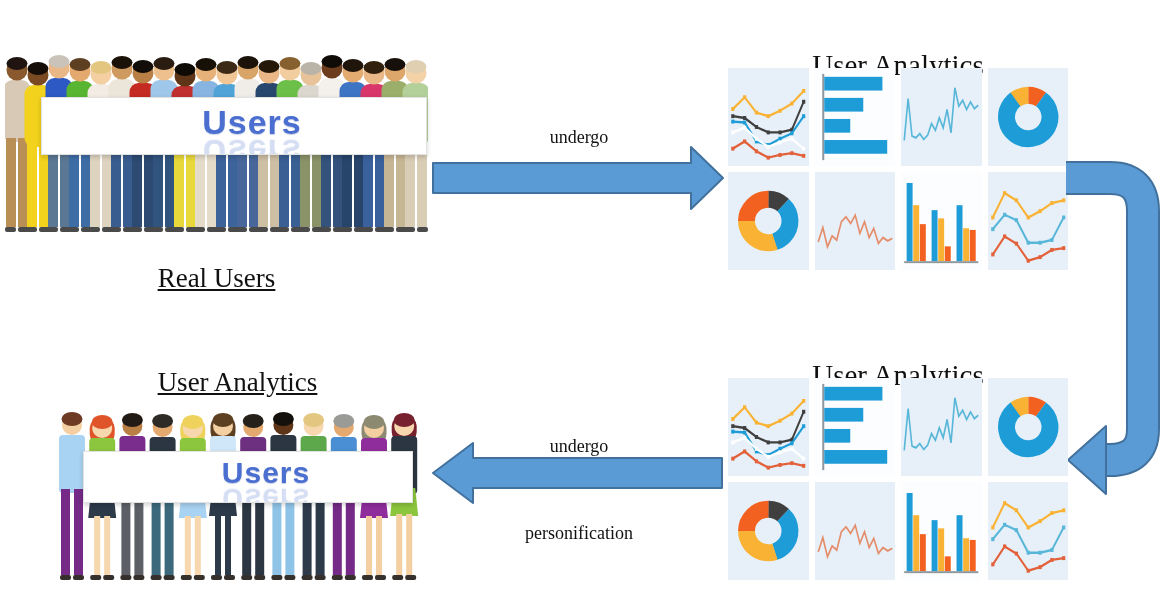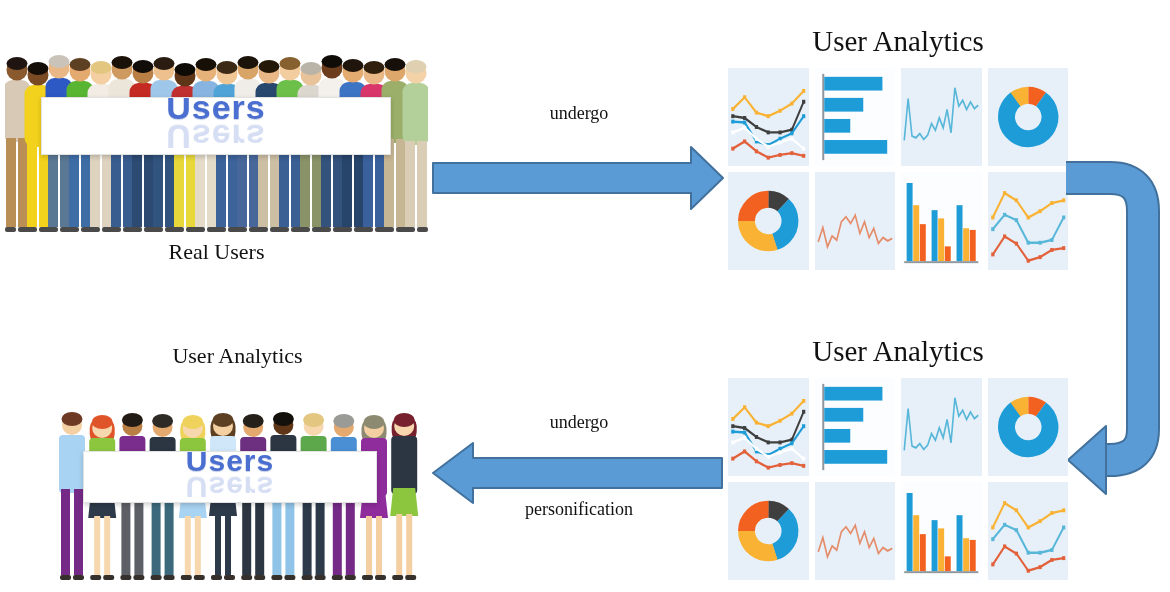--- a/index.html
+++ b/index.html
@@ -1,28 +1,28 @@
 <!DOCTYPE html>
 <html style="--arrow-fill: #5b9bd5; --arrow-stroke: #41719c;"><head>
 <meta charset="utf-8">
 <style>
   html,body{margin:0;padding:0;background:#ffffff;}
   .stage{position:relative;width:1170px;height:592px;background:#fff;overflow:hidden;
          font-family:"Liberation Serif", serif;color:#1a1a1a;}
   .caption,.title,.arrow-label{position:absolute;text-align:center;font-family:"Liberation Serif",serif;
-         color:#111;line-height:1.1;}
+         color:#111;line-height:1.1;margin-top:24px;}
   .title{font-size:29px;}
-  .caption{font-size:22px;}
+  .caption{font-size:27px;text-decoration:underline;}
   .arrow-label{font-size:18px;}
   .u-prefix{text-decoration:underline;}
   figure.crowd{position:absolute;margin:0;padding:0;}
   figure.crowd svg{position:absolute;left:0;top:0;width:100%;height:100%;}
   .banner{position:absolute;background:#ffffff;border:1px solid #e2e2e2;
           box-shadow:0 2px 5px rgba(0,0,0,.18);display:flex;flex-direction:column;
-          align-items:center;justify-content:flex-end;overflow:hidden;}
+          align-items:center;justify-content:flex-start;overflow:hidden;padding-left:36px;}
   .banner-text{font-family:"Liberation Sans",sans-serif;font-weight:bold;
           color:#4a6fd0;text-shadow:0 1px 1px rgba(30,60,150,.25);letter-spacing:1px;line-height:1;}
   .banner-text.main{font-size:34px;margin-top:7px;}
   .banner-text.reflect{font-size:34px;transform:scaleY(-1);opacity:.22;margin-top:-4px;}
   .banner.small .banner-text.main{font-size:30px;margin-top:6px;}
   .banner.small .banner-text.reflect{font-size:30px;}
   .grid{position:absolute;display:grid;grid-template-columns:repeat(4,1fr);grid-template-rows:repeat(2,1fr);
         gap:6px;width:340px;height:202px;}
   .tile{position:relative;overflow:hidden;}
   .tile svg{position:absolute;left:0;top:0;width:100%;height:100%;}

